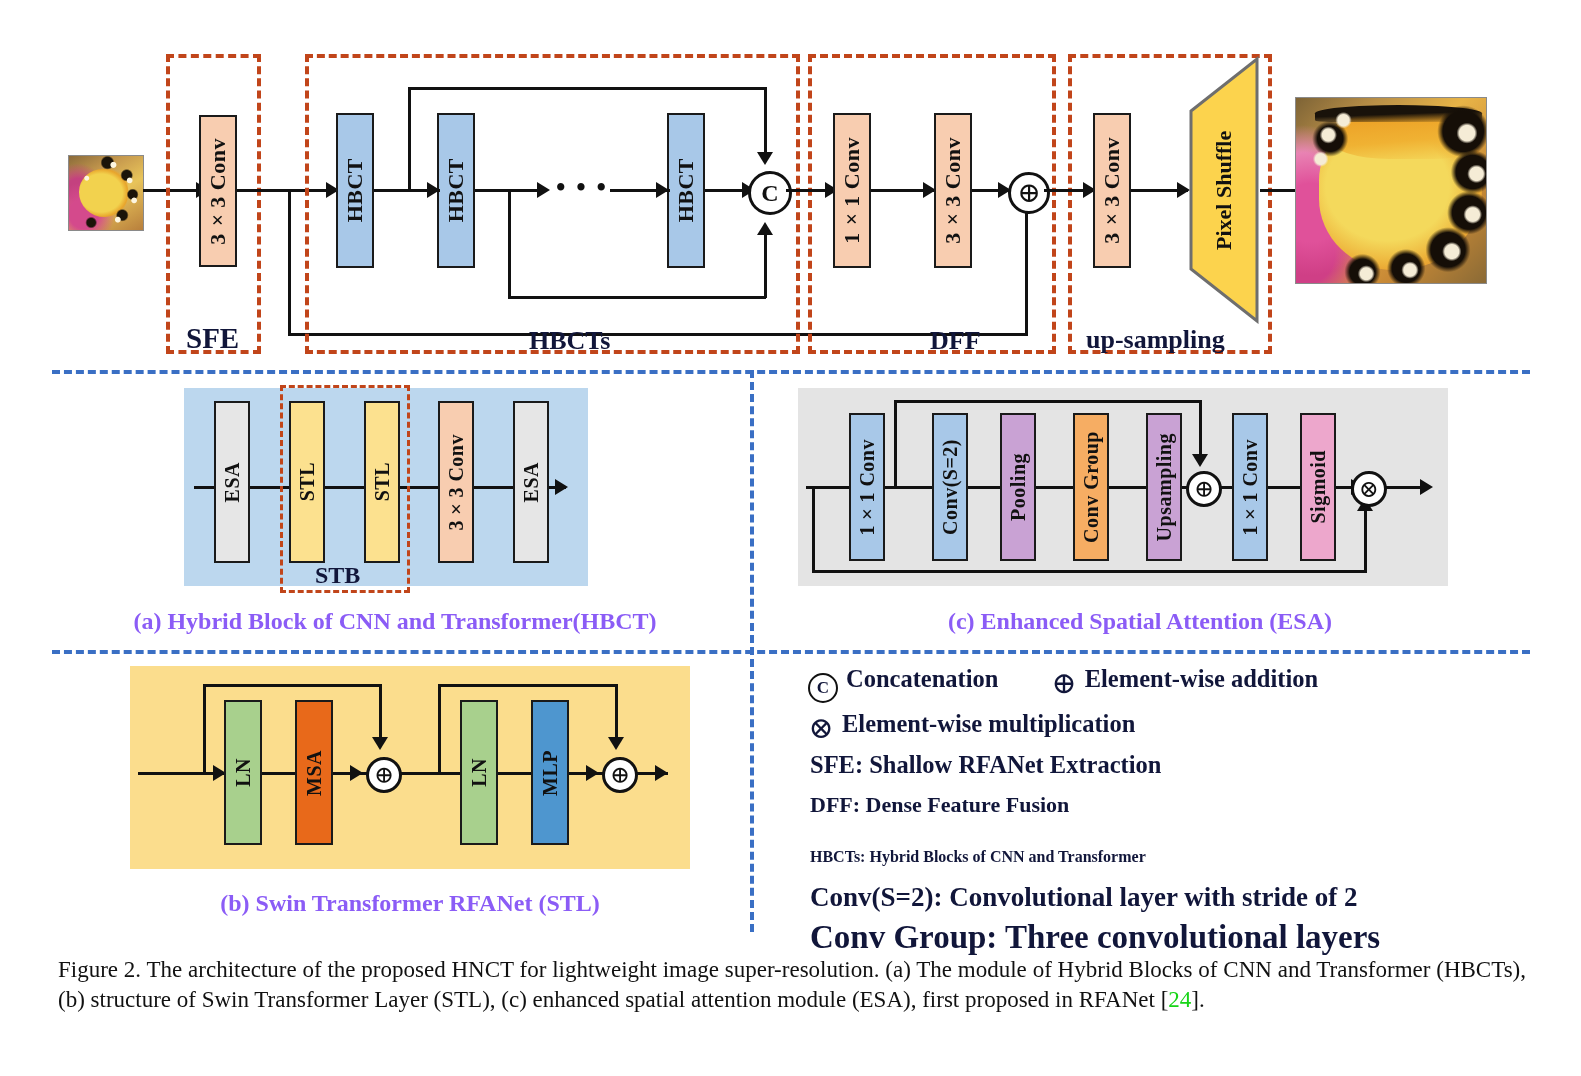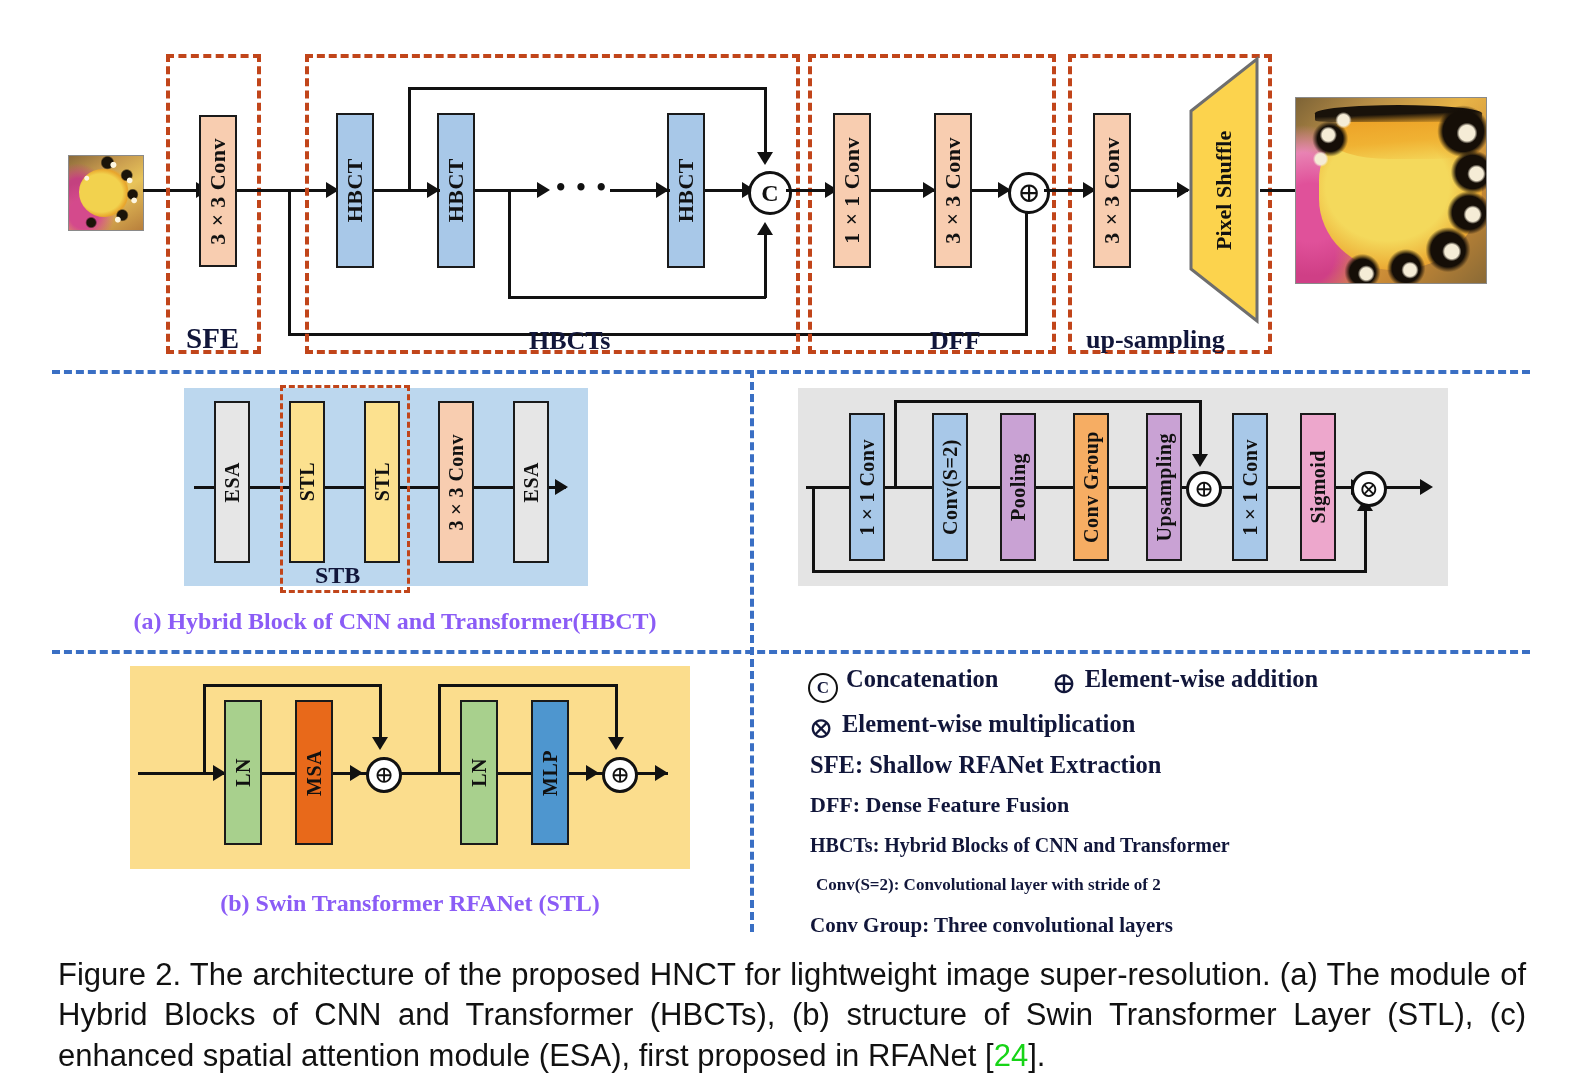--- a/index.html
+++ b/index.html
@@ -49,22 +49,22 @@
 
   
   .legend{position:absolute;}
   .lgrow{position:relative;font-weight:bold;color:#11163a;white-space:nowrap;
          font-family:"Liberation Serif","DejaVu Serif",serif;}
   .lgico{display:inline-flex;width:26px;height:26px;border:2.5px solid #111;
          border-radius:50%;align-items:center;justify-content:center;
          vertical-align:-6px;margin-right:8px;position:relative;font-size:17px;}
 
   
-  .caption{position:absolute;font-family:Liberation Sans, sans-serif;
-           font-size:31px;line-height:1.30;color:#111;text-align:justify;}
+  .caption{position:absolute;font-family:Liberation Serif, serif;
+           font-size:23px;line-height:1.30;color:#111;text-align:justify;}
   .cite{color:#17d417;}
 </style>
 </head>
 <body>
 
 <div class="fig">
 
   <div class="bimg" style="left:68px;top:155px;width:74px;height:74px;">
     <div style="position:absolute;inset:0;background:
         radial-gradient(circle at 20% 78%, #d44a8c 0 18%, rgba(212,74,140,0) 38%),
@@ -315,20 +315,21 @@
 
   <div class="line vl" style="left:812px;top:486px;height:87px;"></div>
   <div class="line hl" style="left:812px;top:570px;width:555px;"></div>
   <div class="line vl" style="left:1364px;top:506px;height:66px;"></div>
   <div class="ahu" style="left:1357px;top:498px;"></div>
 
   <div class="opc" style="left:1351px;top:471px;width:30px;height:30px;font-size:24px;">
     <span style="font-weight:normal;">⊗</span>
   </div>
 
+  <div class="caplbl" style="left:860px;top:608px;width:560px;font-size:24px;">(c) Enhanced Spatial Attention (ESA)</div>
 
   <div class="panel" style="left:130px;top:666px;width:560px;height:203px;background:#fbdd8d;"></div>
 
   <div class="line hl" style="left:138px;top:772px;width:530px;"></div>
   <div class="ah" style="left:655px;top:765px;"></div>
 
   <div class="ah" style="left:213px;top:765px;"></div>
   <div class="blk" style="left:224px;top:700px;width:38px;height:145px;background:#a8d08d;">
     <span style="font-size:20px;">LN</span>
   </div>
@@ -373,22 +374,22 @@
         <span style="font-size:30px;font-weight:normal;line-height:1;">⊕</span>
       </span><span>Element-wise addition</span>
     </div>
     <div class="lgrow" style="font-size:24.5px;line-height:42px;">
       <span class="lgico" style="border:none;">
         <span style="font-size:30px;font-weight:normal;line-height:1;">⊗</span>
       </span><span>Element-wise multiplication</span>
     </div>
     <div class="lgrow" style="font-size:24.5px;line-height:40px;margin-left:2px;">SFE: Shallow RFANet Extraction</div>
     <div class="lgrow" style="font-size:22px;line-height:40px;margin-left:2px;">DFF: Dense Feature Fusion</div>
-    <div class="lgrow" style="font-size:20px;line-height:40px;margin-left:2px;">HBCTs: Hybrid Blocks of CNN and Transformer</div>
-    <div class="lgrow" style="font-size:17px;line-height:40px;margin-left:8px;">Conv(S=2): Convolutional layer with stride of 2</div>
-    <div class="lgrow" style="font-size:21px;line-height:40px;margin-left:2px;">Conv Group: Three convolutional layers</div>
+    <div class="lgrow" style="font-size:16px;line-height:40px;margin-left:2px;margin-top:12px;">HBCTs: Hybrid Blocks of CNN and Transformer</div>
+    <div class="lgrow" style="font-size:27px;line-height:40px;margin-left:2px;">Conv(S=2): Convolutional layer with stride of 2</div>
+    <div class="lgrow" style="font-size:33px;line-height:40px;margin-left:2px;">Conv Group: Three convolutional layers</div>
   </div>
 
   <div class="caption" style="left:58px;top:955px;width:1468px;">
     <span>Figure 2.</span><span> The architecture of the proposed HNCT for lightweight image super-resolution. (a) The module of Hybrid Blocks of CNN and Transformer (HBCTs), (b) structure of Swin Transformer Layer (STL), (c) enhanced spatial attention module (ESA), first proposed in RFANet [</span><span class="cite">24</span><span>].</span>
   </div>
 
 </div>
 
 </body></html>

